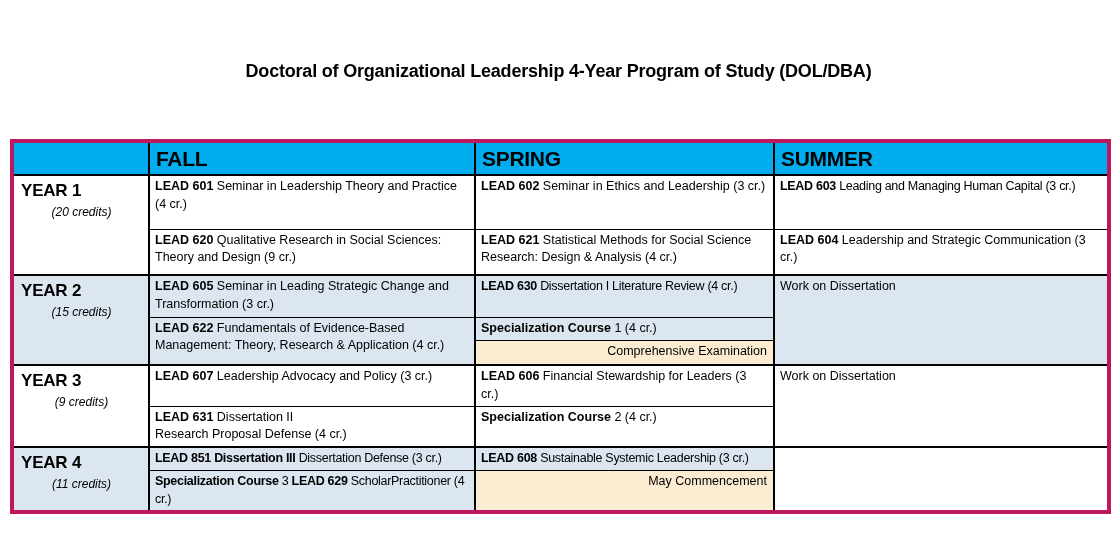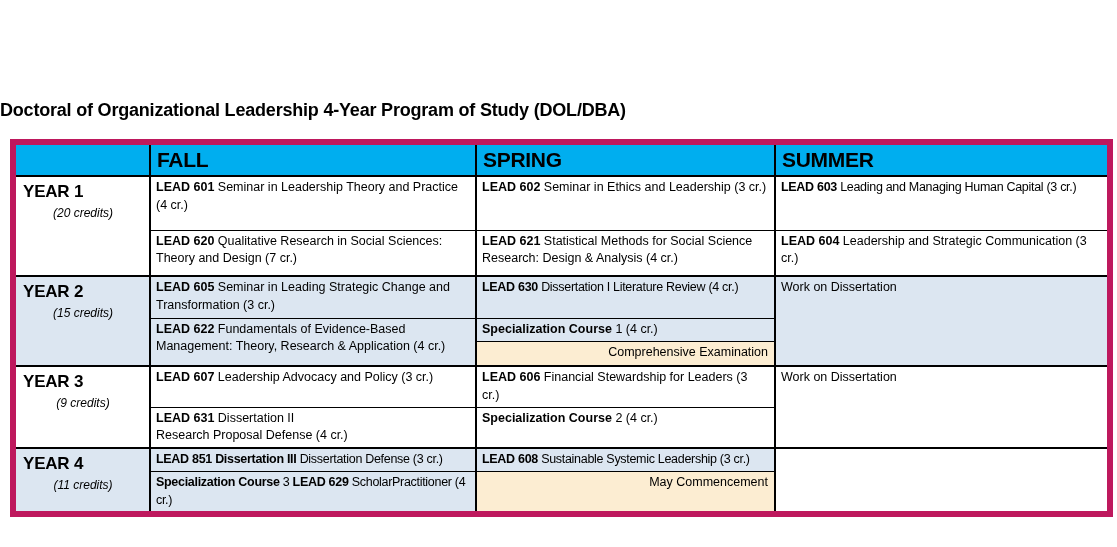--- a/index.html
+++ b/index.html
@@ -6,30 +6,30 @@
   .page{
     position:relative;
     width:1117px;height:547px;
     background:#fff;
     font-family:"Liberation Sans",sans-serif;
     color:#000;
     overflow:hidden;
   }
   .doc-title{
     position:absolute;top:61px;left:0;width:100%;
+    text-align:center;
     font-size:18px;font-weight:700;
     letter-spacing:-0.2px;
-    margin-top:39px;
   }
   table.program{
     position:absolute;left:10px;top:139px;
     width:1097px;
     border-collapse:collapse;
     table-layout:fixed;
-    border:6px solid #be185d;
+    border:4px solid #be185d;
   }
   th,td{
     border:1px solid #000;
     border-left-width:2px;border-right-width:2px;
     vertical-align:top;
     padding:2px 6px 2px 5px;
     font-size:12.5px;
     line-height:1.42;
     overflow:hidden;
   }
@@ -82,21 +82,21 @@
       <tr class="yfirst rh54">
         <td class="ycell white" rowspan="2">
           <div class="ylabel">YEAR 1</div>
           <div class="ycredits">(20 credits)</div>
         </td>
         <td class="white"><b>LEAD 601</b><span> Seminar in Leadership Theory and Practice (4 cr.)</span></td>
         <td class="white"><b>LEAD 602</b><span> Seminar in Ethics and Leadership (3 cr.)</span></td>
         <td class="white tight"><b>LEAD 603</b><span> Leading and Managing Human Capital (3 cr.)</span></td>
       </tr>
       <tr class="rh46">
-        <td class="white"><b>LEAD 620</b><span> Qualitative Research in Social Sciences: Theory and Design (7 cr.)</span></td>
+        <td class="white"><b>LEAD 620</b><span> Qualitative Research in Social Sciences: Theory and Design (9 cr.)</span></td>
         <td class="white"><b>LEAD 621</b><span> Statistical Methods for Social Science Research: Design &amp; Analysis (4 cr.)</span></td>
         <td class="white"><b>LEAD 604</b><span> Leadership and Strategic Communication (3 cr.)</span></td>
       </tr>
 
       <tr class="yfirst rh42">
         <td class="ycell lblue" rowspan="3">
           <div class="ylabel">YEAR 2</div>
           <div class="ycredits">(15 credits)</div>
         </td>
         <td class="lblue"><b>LEAD 605</b><span> Seminar in Leading Strategic Change and Transformation (3 cr.)</span></td>

